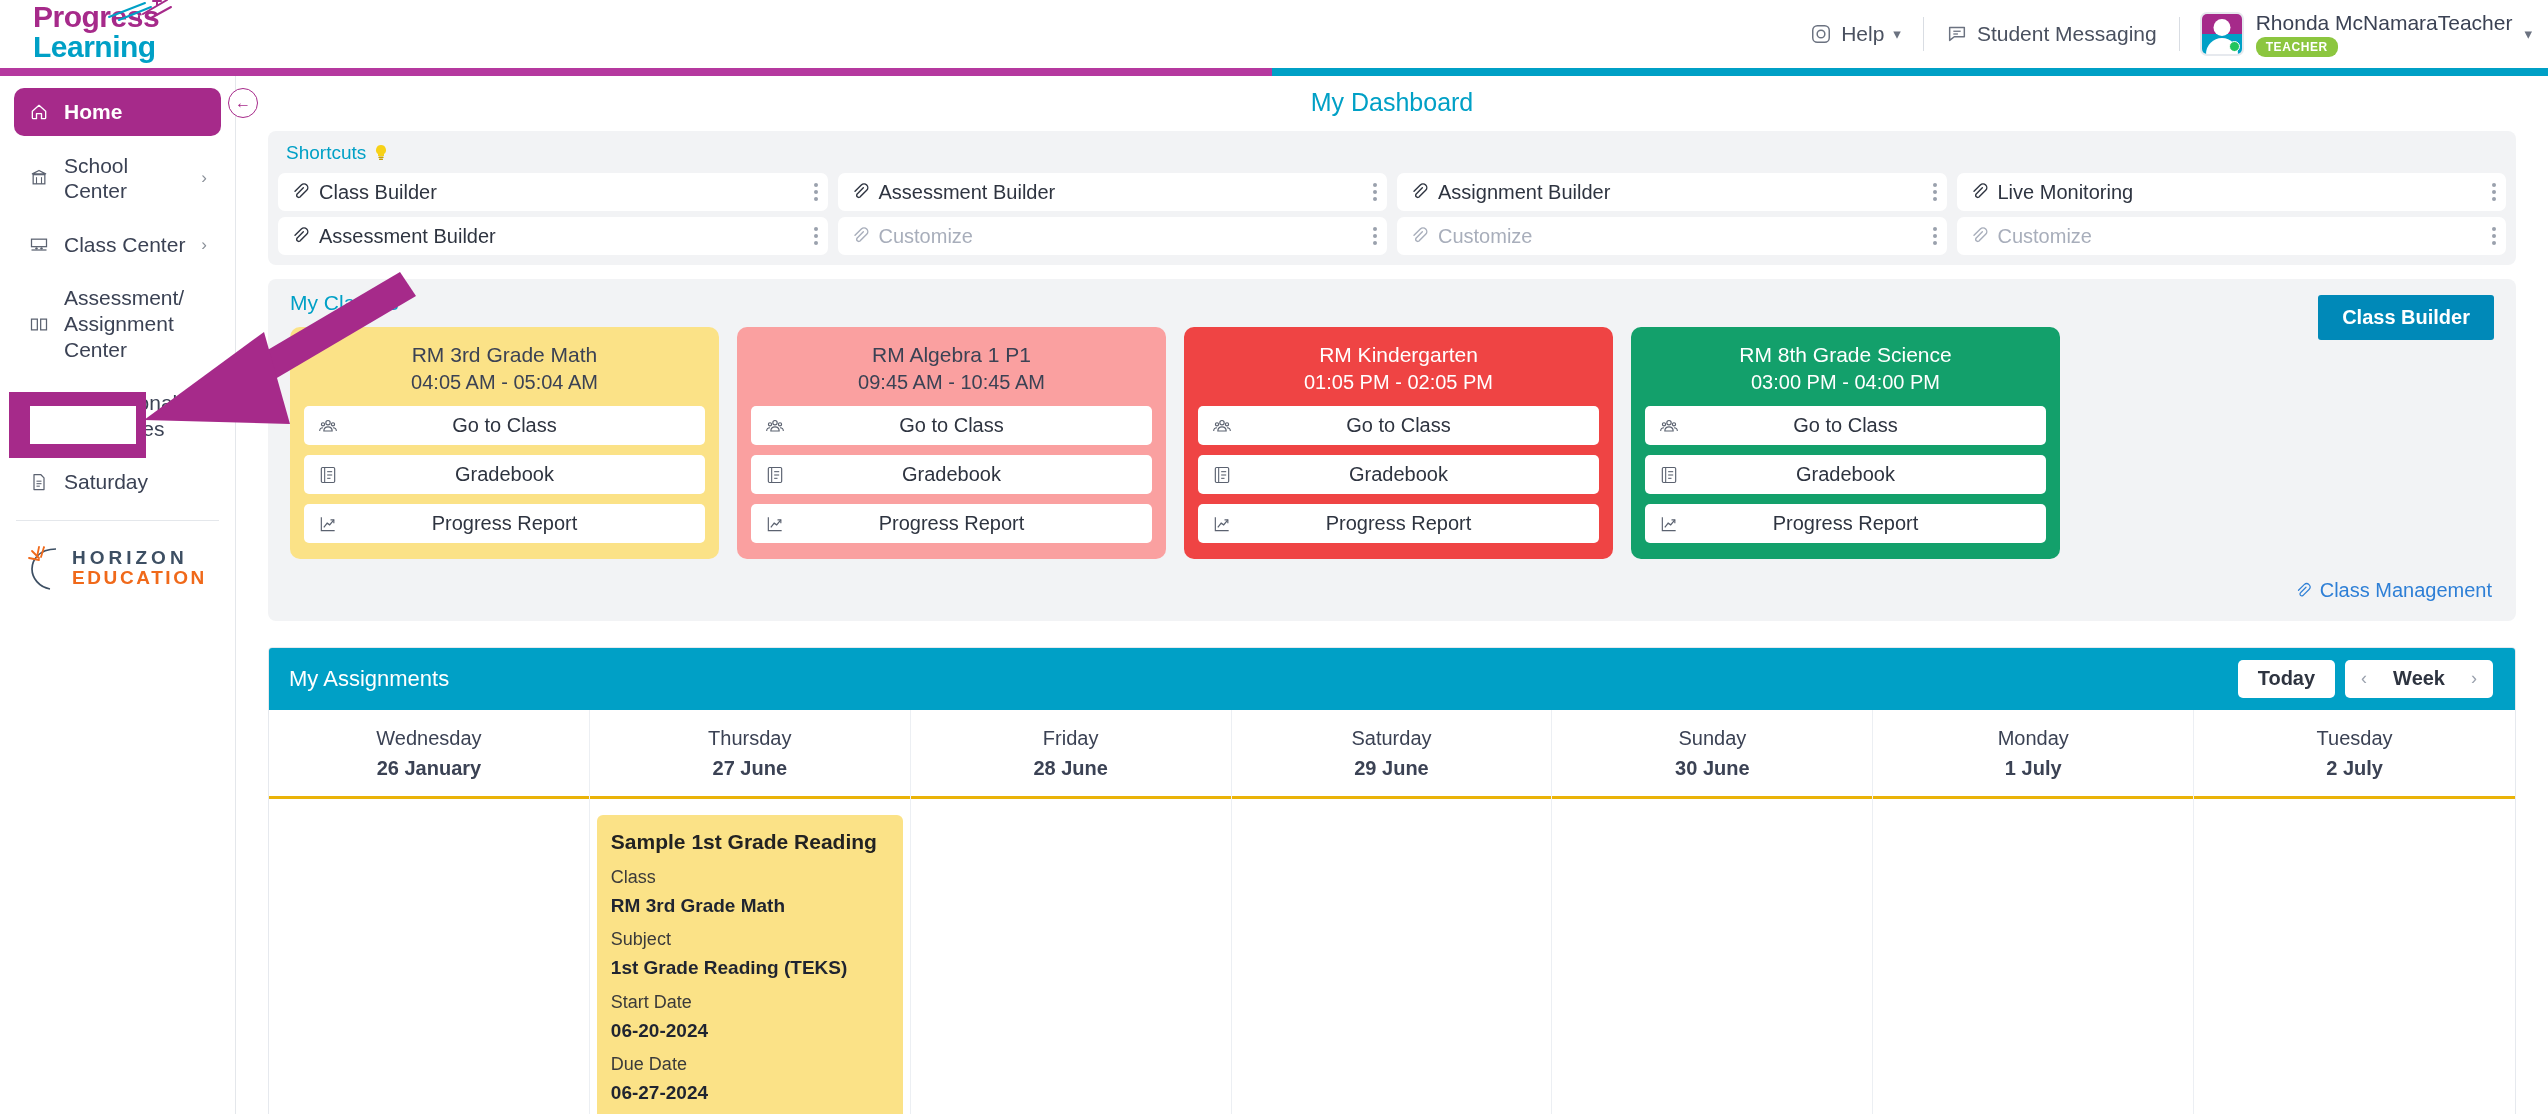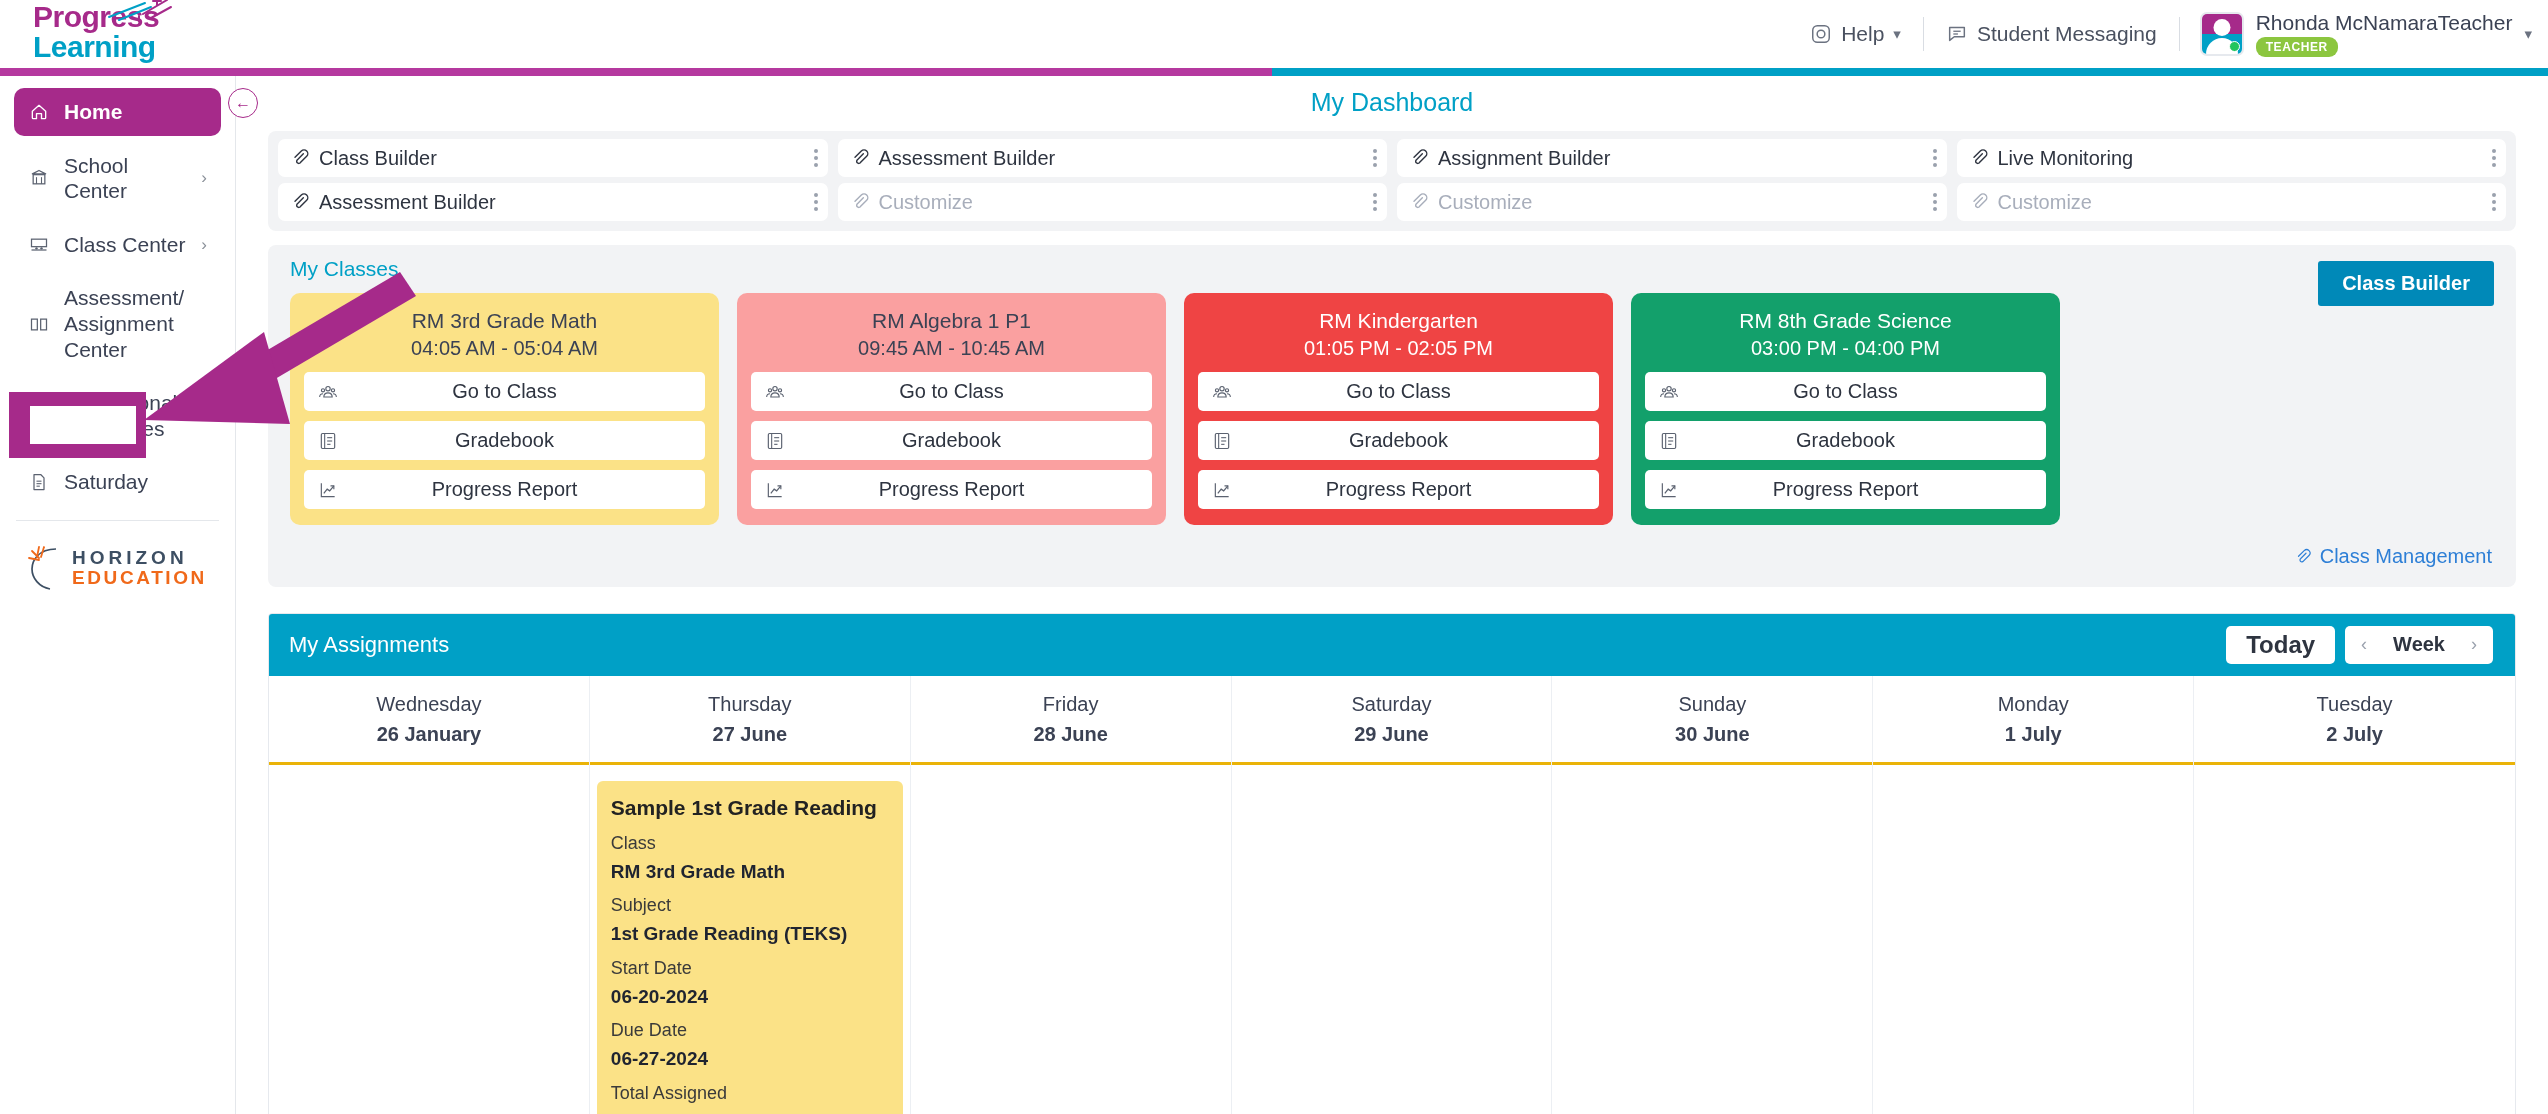--- a/index.html
+++ b/index.html
@@ -89,21 +89,21 @@
   .cc-btn .cc-ico { width: 24px; flex: none; display: flex; align-items: center; justify-content: center; }
   .cc-btn .cc-lbl { position: absolute; left: 0; right: 0; text-align: center; font-size: 20px; color: #2e3440; pointer-events: none; }
   .cl-manage { text-align: right; margin-top: 20px; padding-right: 2px; }
   .cl-manage a { color: #2e7fd6; font-size: 20px; text-decoration: none; display: inline-flex; align-items: center; gap: 8px; cursor: pointer; }
 
   
   .assign { margin: 26px 32px 0 32px; border: 1px solid #e6e9ee; border-radius: 4px; overflow: hidden; }
   .as-head { background: #00a0c6; height: 62px; display: flex; align-items: center; padding: 0 20px; position: relative; }
   .as-title { color: #fff; font-size: 22px; }
   .as-ctrls { position: absolute; right: 22px; top: 50%; transform: translateY(-50%); display: flex; gap: 10px; }
-  .as-btn { background: #fff; border: none; border-radius: 5px; height: 38px; padding: 0 20px; font-size: 24px; color: #2e3440; font-weight: bold; cursor: pointer; display: flex; align-items: center; }
+  .as-btn { background: #fff; border: none; border-radius: 5px; height: 38px; padding: 0 20px; font-size: 20px; color: #2e3440; font-weight: bold; cursor: pointer; display: flex; align-items: center; }
   .as-week { background: #fff; border-radius: 5px; height: 38px; display: flex; align-items: center; gap: 26px; padding: 0 16px; cursor: pointer; }
   .as-week .wk-arr { color: #9aa1ad; font-size: 18px; }
   .as-week .wk-lbl { font-size: 20px; font-weight: bold; color: #2e3440; }
 
   .cal { display: grid; grid-template-columns: repeat(7, 1fr); background: #fff; }
   .cal-col { border-right: 1px solid #eceff3; }
   .cal-col:last-child { border-right: none; }
   .cal-day { text-align: center; padding: 13px 0 13px 0; border-bottom: 3px solid #eab308; }
   .cal-day .cd-name { font-size: 20px; color: #3b4254; line-height: 1.5; }
   .cal-day .cd-date { font-size: 20px; color: #3b4254; font-weight: bold; line-height: 1.5; }
@@ -282,20 +282,28 @@
 
 <div class="collapse-btn">
   <span>←</span>
 </div>
 
 <div class="main">
 
   <div class="page-title">My Dashboard</div>
 
   <div class="panel shortcuts">
+    <div class="sc-head">
+      <span>Shortcuts</span>
+      <svg width="16" height="18" viewBox="0 0 16 18">
+        <path d="M8 1a5 5 0 0 0-3 9v2h6v-2A5 5 0 0 0 8 1z" fill="#f7d117"></path>
+        <rect x="5.4" y="12.6" width="5.2" height="1.5" rx="0.7" fill="#c9a200"></rect>
+        <rect x="6" y="14.6" width="4" height="1.5" rx="0.7" fill="#c9a200"></rect>
+      </svg>
+    </div>
     <div class="sc-grid" id="sc-grid">
         <div class="sc-cell">
           <span class="clip">
             <svg width="20" height="20" viewBox="0 0 24 24">
               <path d="M16 7l-7 7a2.5 2.5 0 1 0 3.5 3.5l7.5-7.5a4.5 4.5 0 1 0-6.4-6.4L6 11" fill="none" stroke="#2e3440" stroke-width="1.7" stroke-linecap="round"></path>
             </svg>
           </span>
           <span class="sc-lbl">Class Builder</span>
           <span class="sc-dots">
             <i></i>

